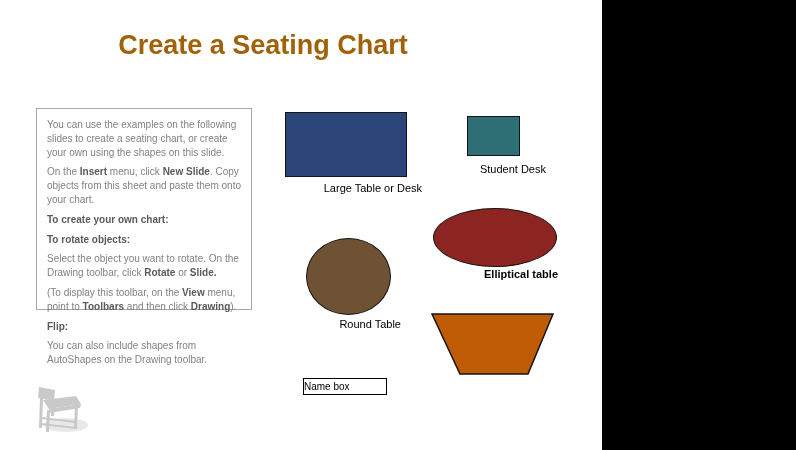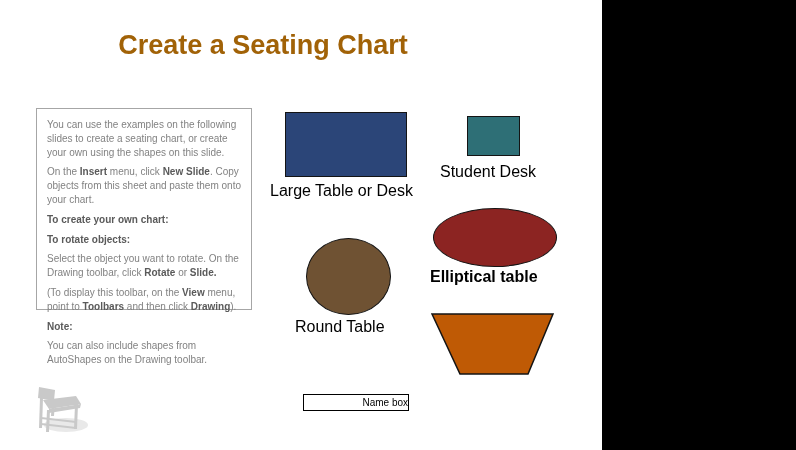--- a/index.html
+++ b/index.html
@@ -24,27 +24,27 @@
   .instructions p {
     font-size: 10px; line-height: 1.38; color: #828282; margin-bottom: 6px;
   }
   .instructions .b { font-weight: 700; color: #5a5a5a; }
 
   .shape { position: absolute; }
   .rect-shape { border: 1px solid #141414; }
   .ellipse-shape { border: 1.5px solid #141414; border-radius: 50%; }
 
   .shape-label {
-    position: absolute; font-size: 16px; color: #000000; text-align: left;
+    position: absolute; font-size: 11px; color: #000000; text-align: right;
   }
 
   .name-box {
-    position: absolute; left: 303px; top: 378px; width: 106px; height: 17px;
+    position: absolute; left: 303px; top: 378px; width: 84px; height: 17px;
     border: 1px solid #000000; background: #ffffff;
-    font-size: 10px; color: #000000; text-align: right; line-height: 15px; margin-top: 16px;
+    font-size: 10px; color: #000000; text-align: left; line-height: 15px;
   }
 
   .trap-svg { position: absolute; left: 428px; top: 312px; }
   .trap-svg polygon { stroke: #141414; stroke-width: 1.5; }
 
   .watermark { position: absolute; left: 30px; top: 386px; }
 </style>
 </head>
 <body>
 
@@ -53,21 +53,21 @@
   <div class="title">Create a Seating Chart</div>
 
   <div class="instructions">
     <div>
         <p><span>You can use the examples on the following slides to create a seating chart, or create your own using the shapes on this slide.</span></p>
         <p><span>On the </span><span class="b">Insert</span><span> menu, click </span><span class="b">New Slide</span><span>. Copy objects from this sheet and paste them onto your chart.</span></p>
         <p><span class="b">To create your own chart:</span></p>
         <p><span class="b">To rotate objects:</span></p>
         <p><span>Select the object you want to rotate. On the Drawing toolbar, click </span><span class="b">Rotate</span><span> or </span><span class="b">Slide.</span></p>
         <p><span>(To display this toolbar, on the </span><span class="b">View</span><span> menu, point to </span><span class="b">Toolbars</span><span> and then click </span><span class="b">Drawing</span><span>).</span></p>
-        <p><span class="b">Note:</span></p>
+        <p><span class="b">Flip:</span></p>
         <p><span>You can also include shapes from AutoShapes on the Drawing toolbar.</span></p>
       </div>
   </div>
 
   <div class="shape rect-shape" style="left: 285px; top: 112px; width: 122px; height: 65px; background-color: rgb(43, 69, 120);"></div>
   <div class="shape-label" style="left:270px; top:182px; width:152px;">Large Table or Desk</div>
 
   <div class="shape rect-shape" style="left: 467px; top: 116px; width: 53px; height: 40px; background-color: rgb(46, 111, 118);"></div>
   <div class="shape-label" style="left:440px; top:163px; width:106px;">Student Desk</div>
 

